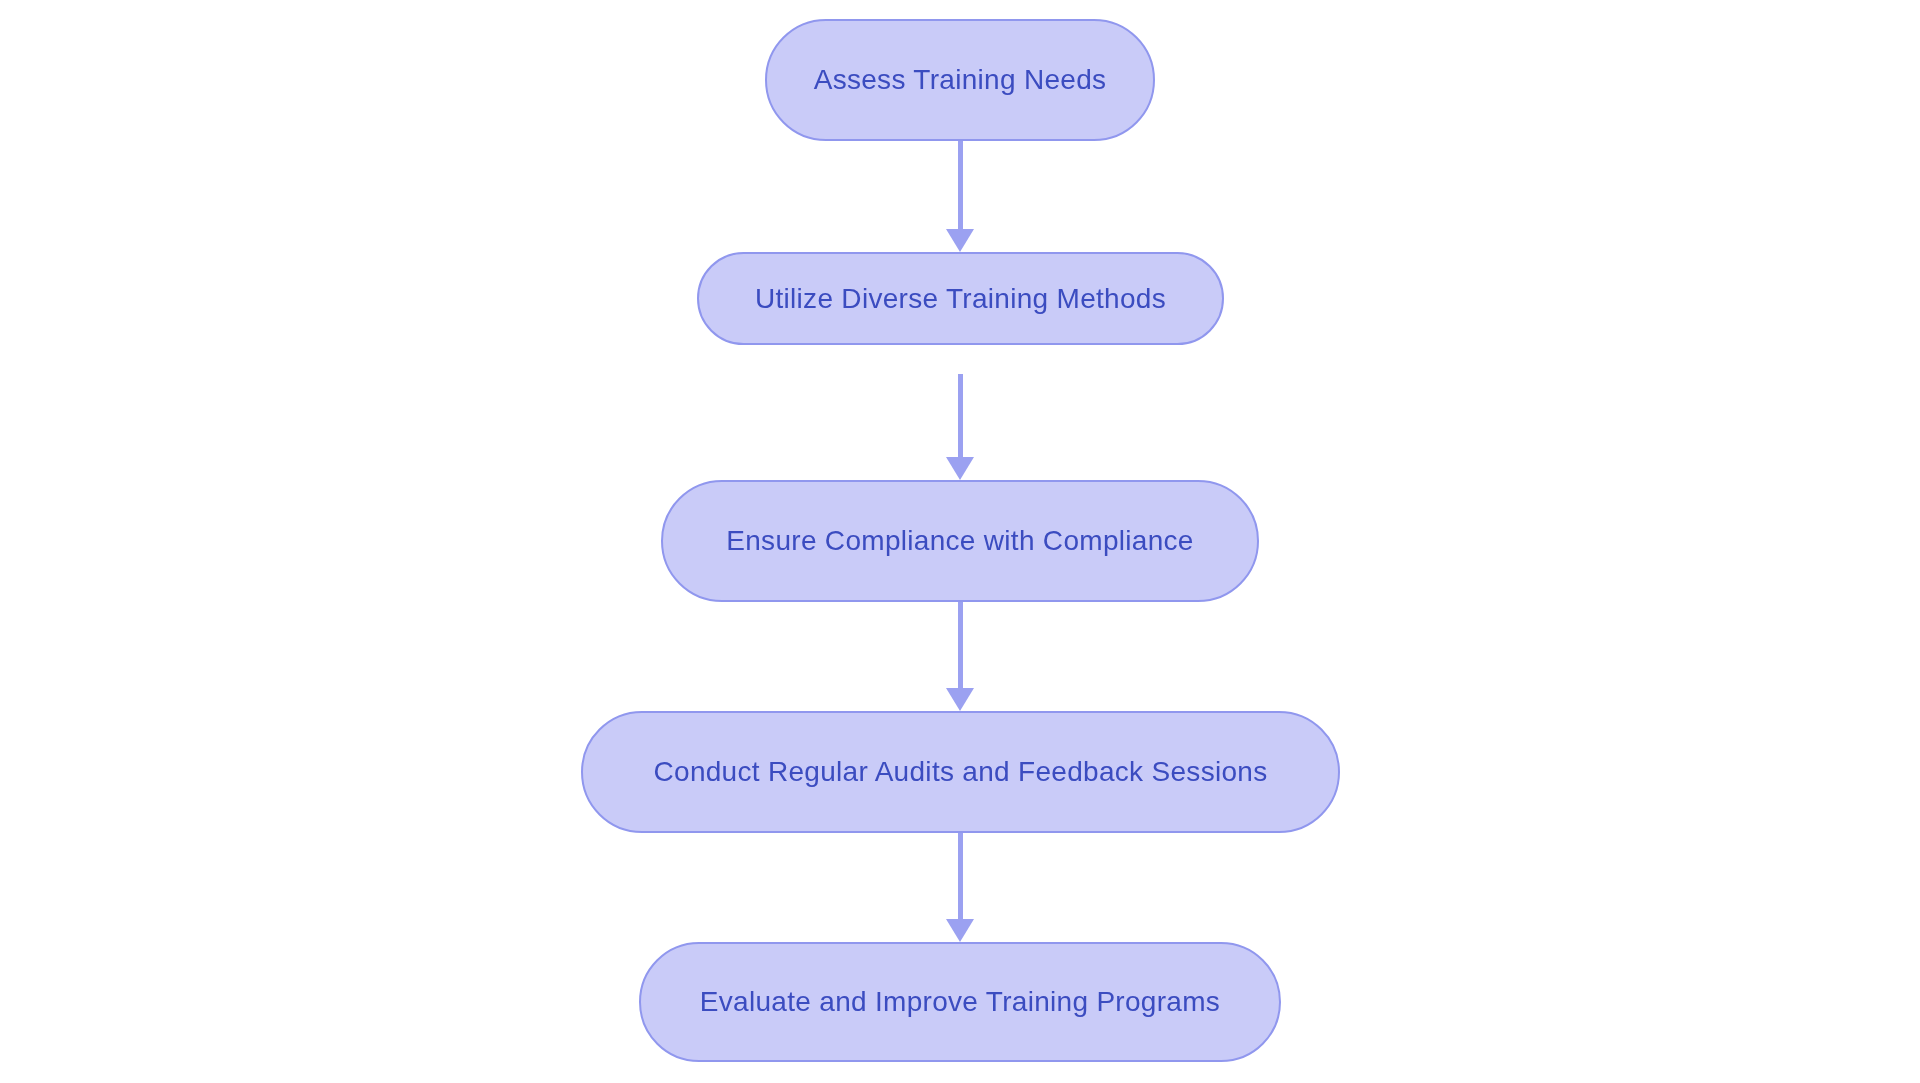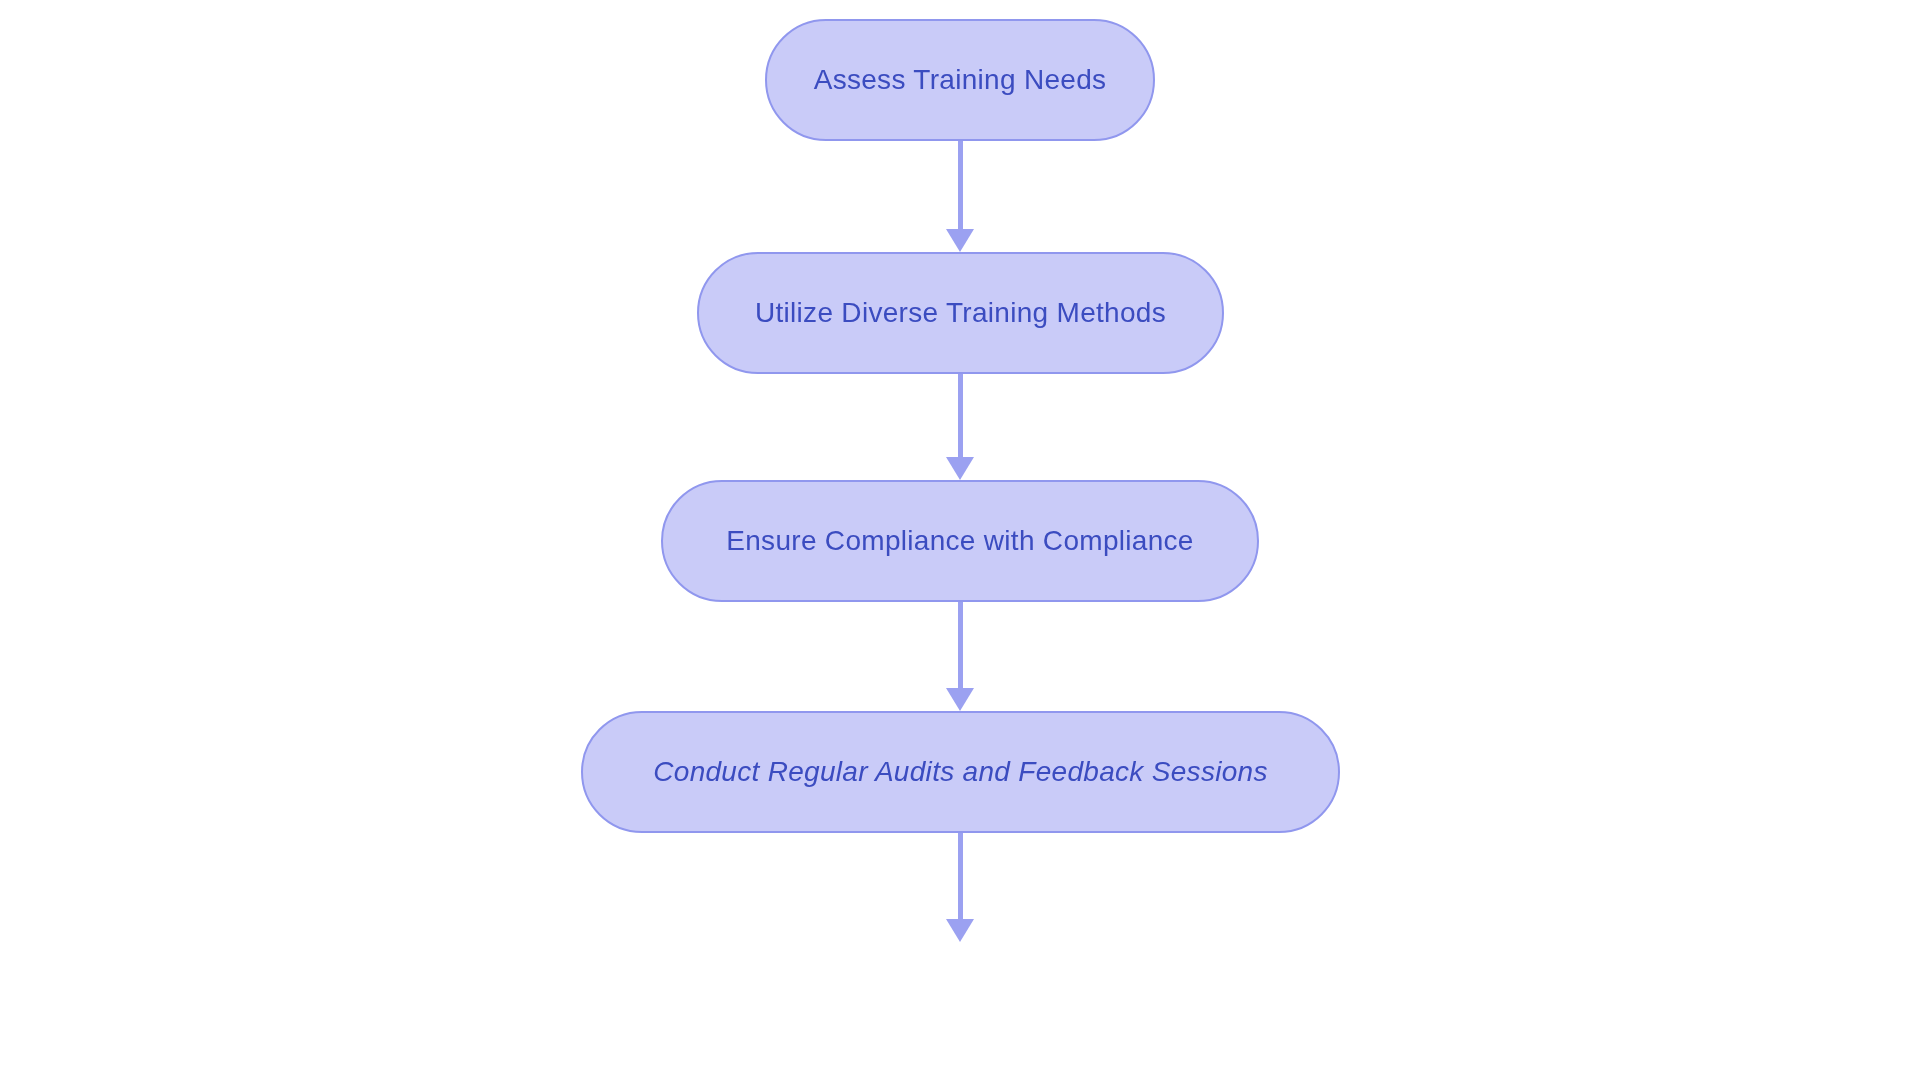--- a/index.html
+++ b/index.html
@@ -32,23 +32,23 @@
     align-items: center;
     justify-content: center;
     text-align: center;
     color: var(--node-text);
     font-size: 28px;
     font-weight: 500;
     letter-spacing: 0.3px;
     user-select: none;
   }
   .n1 { left: 765px; top: 19px;  width: 390px; height: 122px; }
-  .n2 { left: 697px; top: 252px; width: 527px; height: 122px; justify-content: center; }
+  .n2 { left: 697px; top: 252px; width: 527px; height: 93px; justify-content: center; }
   .n3 { left: 661px; top: 480px; width: 598px; height: 122px; }
-  .n4 { left: 581px; top: 711px; width: 759px; height: 122px; font-style: italic; }
+  .n4 { left: 581px; top: 711px; width: 759px; height: 122px; }
   .n5 { left: 639px; top: 942px; width: 642px; height: 120px; }
 
   .edge {
     position: absolute;
     left: 946px;
     width: 28px;
   }
   .e1 { top: 141px; height: 111px; }
   .e2 { top: 374px; height: 106px; }
   .e3 { top: 602px; height: 109px; }
@@ -106,14 +106,17 @@
 
   <div class="flow-node n4">
     <span>Conduct Regular Audits and Feedback Sessions</span>
   </div>
 
   <div class="edge e4">
     <div class="line"></div>
     <div class="head"></div>
   </div>
 
+  <div class="flow-node n5">
+    <span>Evaluate and Improve Training Programs</span>
+  </div>
 
 </div>
 
 </body></html>

